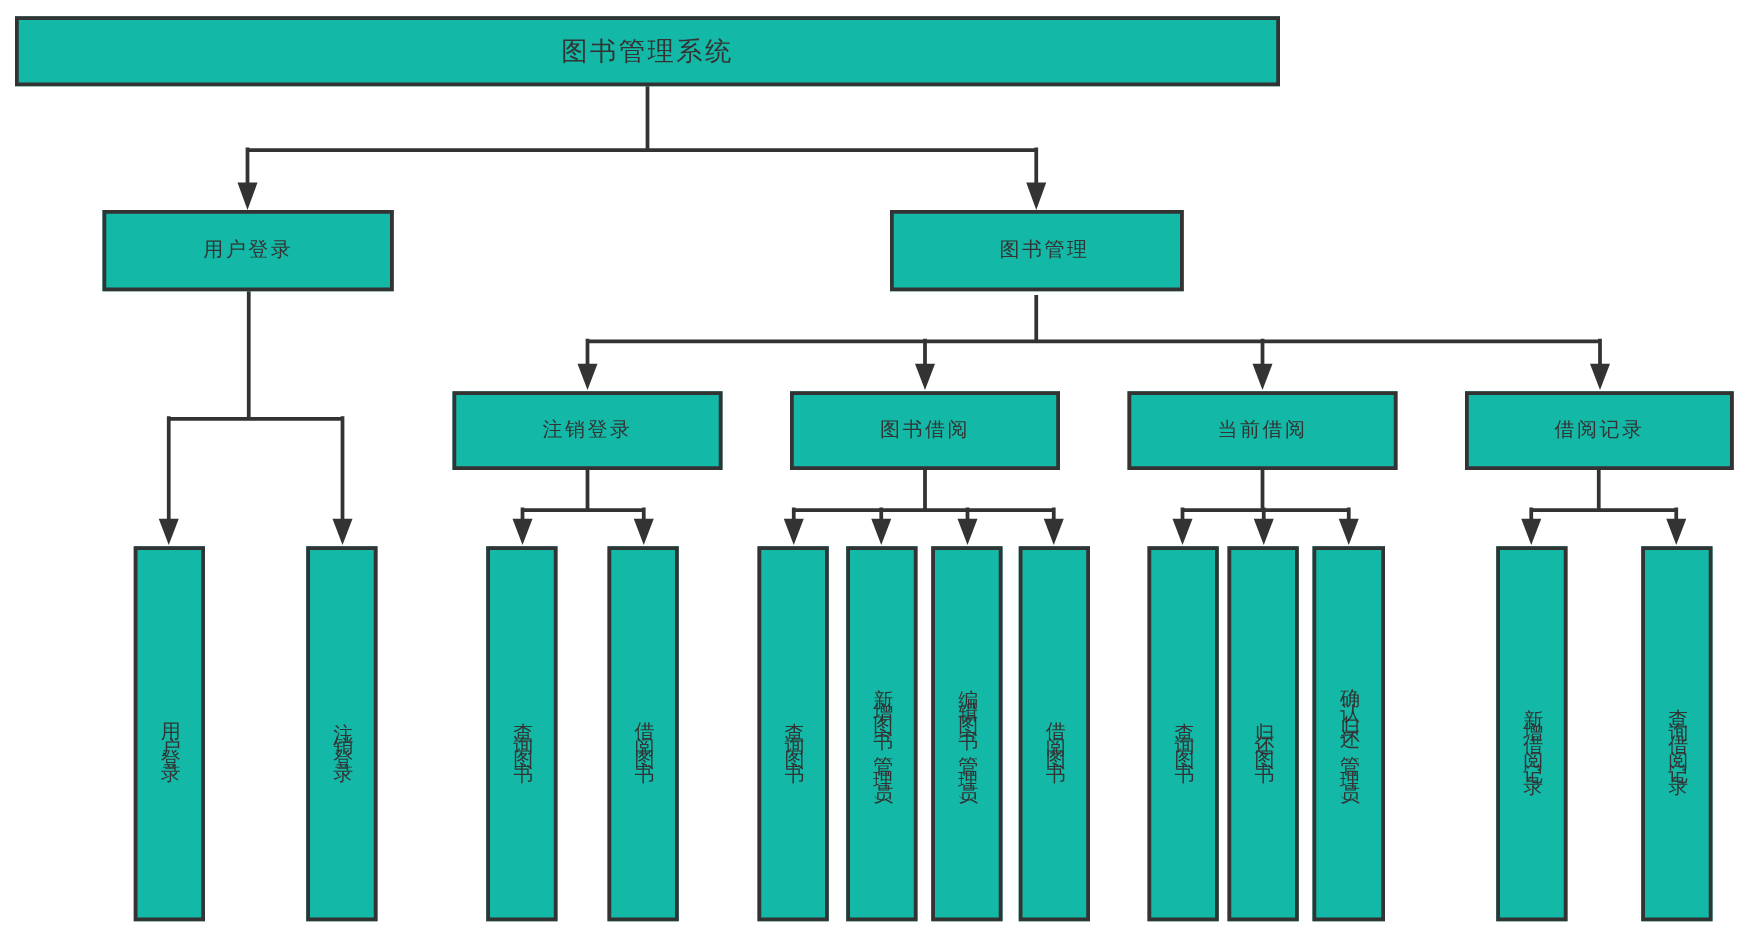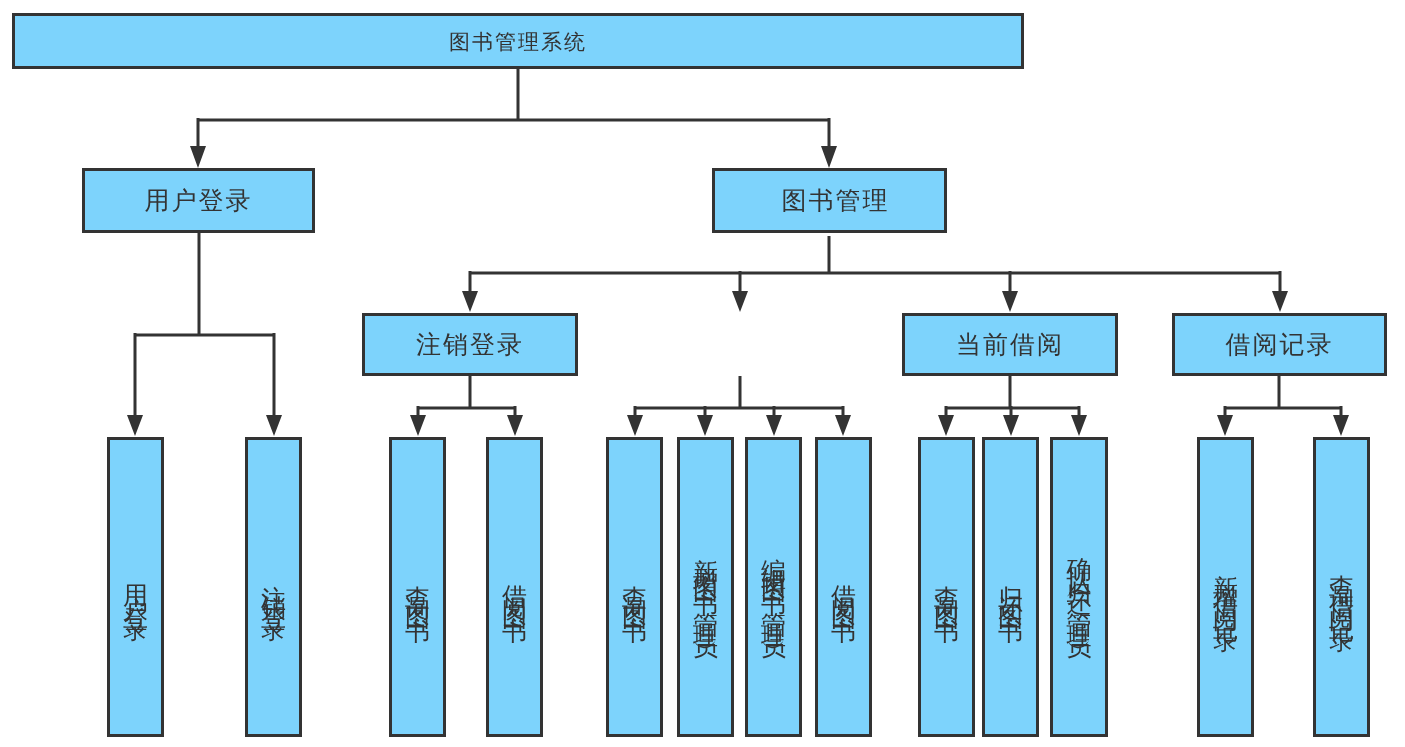--- a/index.html
+++ b/index.html
@@ -16,28 +16,28 @@
     left: 0; top: 0;
     width: 1405px; height: 747px;
     pointer-events: none;
   }
   .connectors path.ln { stroke: #333333; stroke-width: 3; fill: none; }
   .connectors path.ah { fill: #333333; stroke: none; }
   .node {
     position: absolute;
     box-sizing: border-box;
     border: 3px solid #333333;
-    background: #7dd3fc;
+    background: #14b8a6;
     display: flex;
     align-items: center;
     justify-content: center;
     color: #333333;
   }
   .node .lbl {
-    font-size: 25px;
+    font-size: 16px;
     line-height: 1;
     letter-spacing: 2px;
     white-space: nowrap;
   }
   .node.root .lbl { font-size: 21px; }
   .node.v .lbl {
     writing-mode: vertical-rl;
     text-orientation: mixed;
     letter-spacing: 11px;
     white-space: normal;
@@ -103,20 +103,23 @@
   <div class="node" style="left:82px; top:168px; width:233px; height:65px;">
     <span class="lbl">用户登录</span>
   </div>
   <div class="node" style="left:712px; top:168px; width:235px; height:65px;padding-left:12px;">
     <span class="lbl">图书管理</span>
   </div>
 
   <div class="node" style="left:362px; top:313px; width:216px; height:63px;">
     <span class="lbl">注销登录</span>
   </div>
+  <div class="node" style="left:632px; top:313px; width:216px; height:63px;">
+    <span class="lbl">图书借阅</span>
+  </div>
   <div class="node" style="left:902px; top:313px; width:216px; height:63px;">
     <span class="lbl">当前借阅</span>
   </div>
   <div class="node" style="left:1172px; top:313px; width:215px; height:63px;">
     <span class="lbl">借阅记录</span>
   </div>
 
   <div class="node v" style="left:107px; top:437px; width:57px; height:300px;">
     <span class="lbl">用户登录</span>
   </div>

